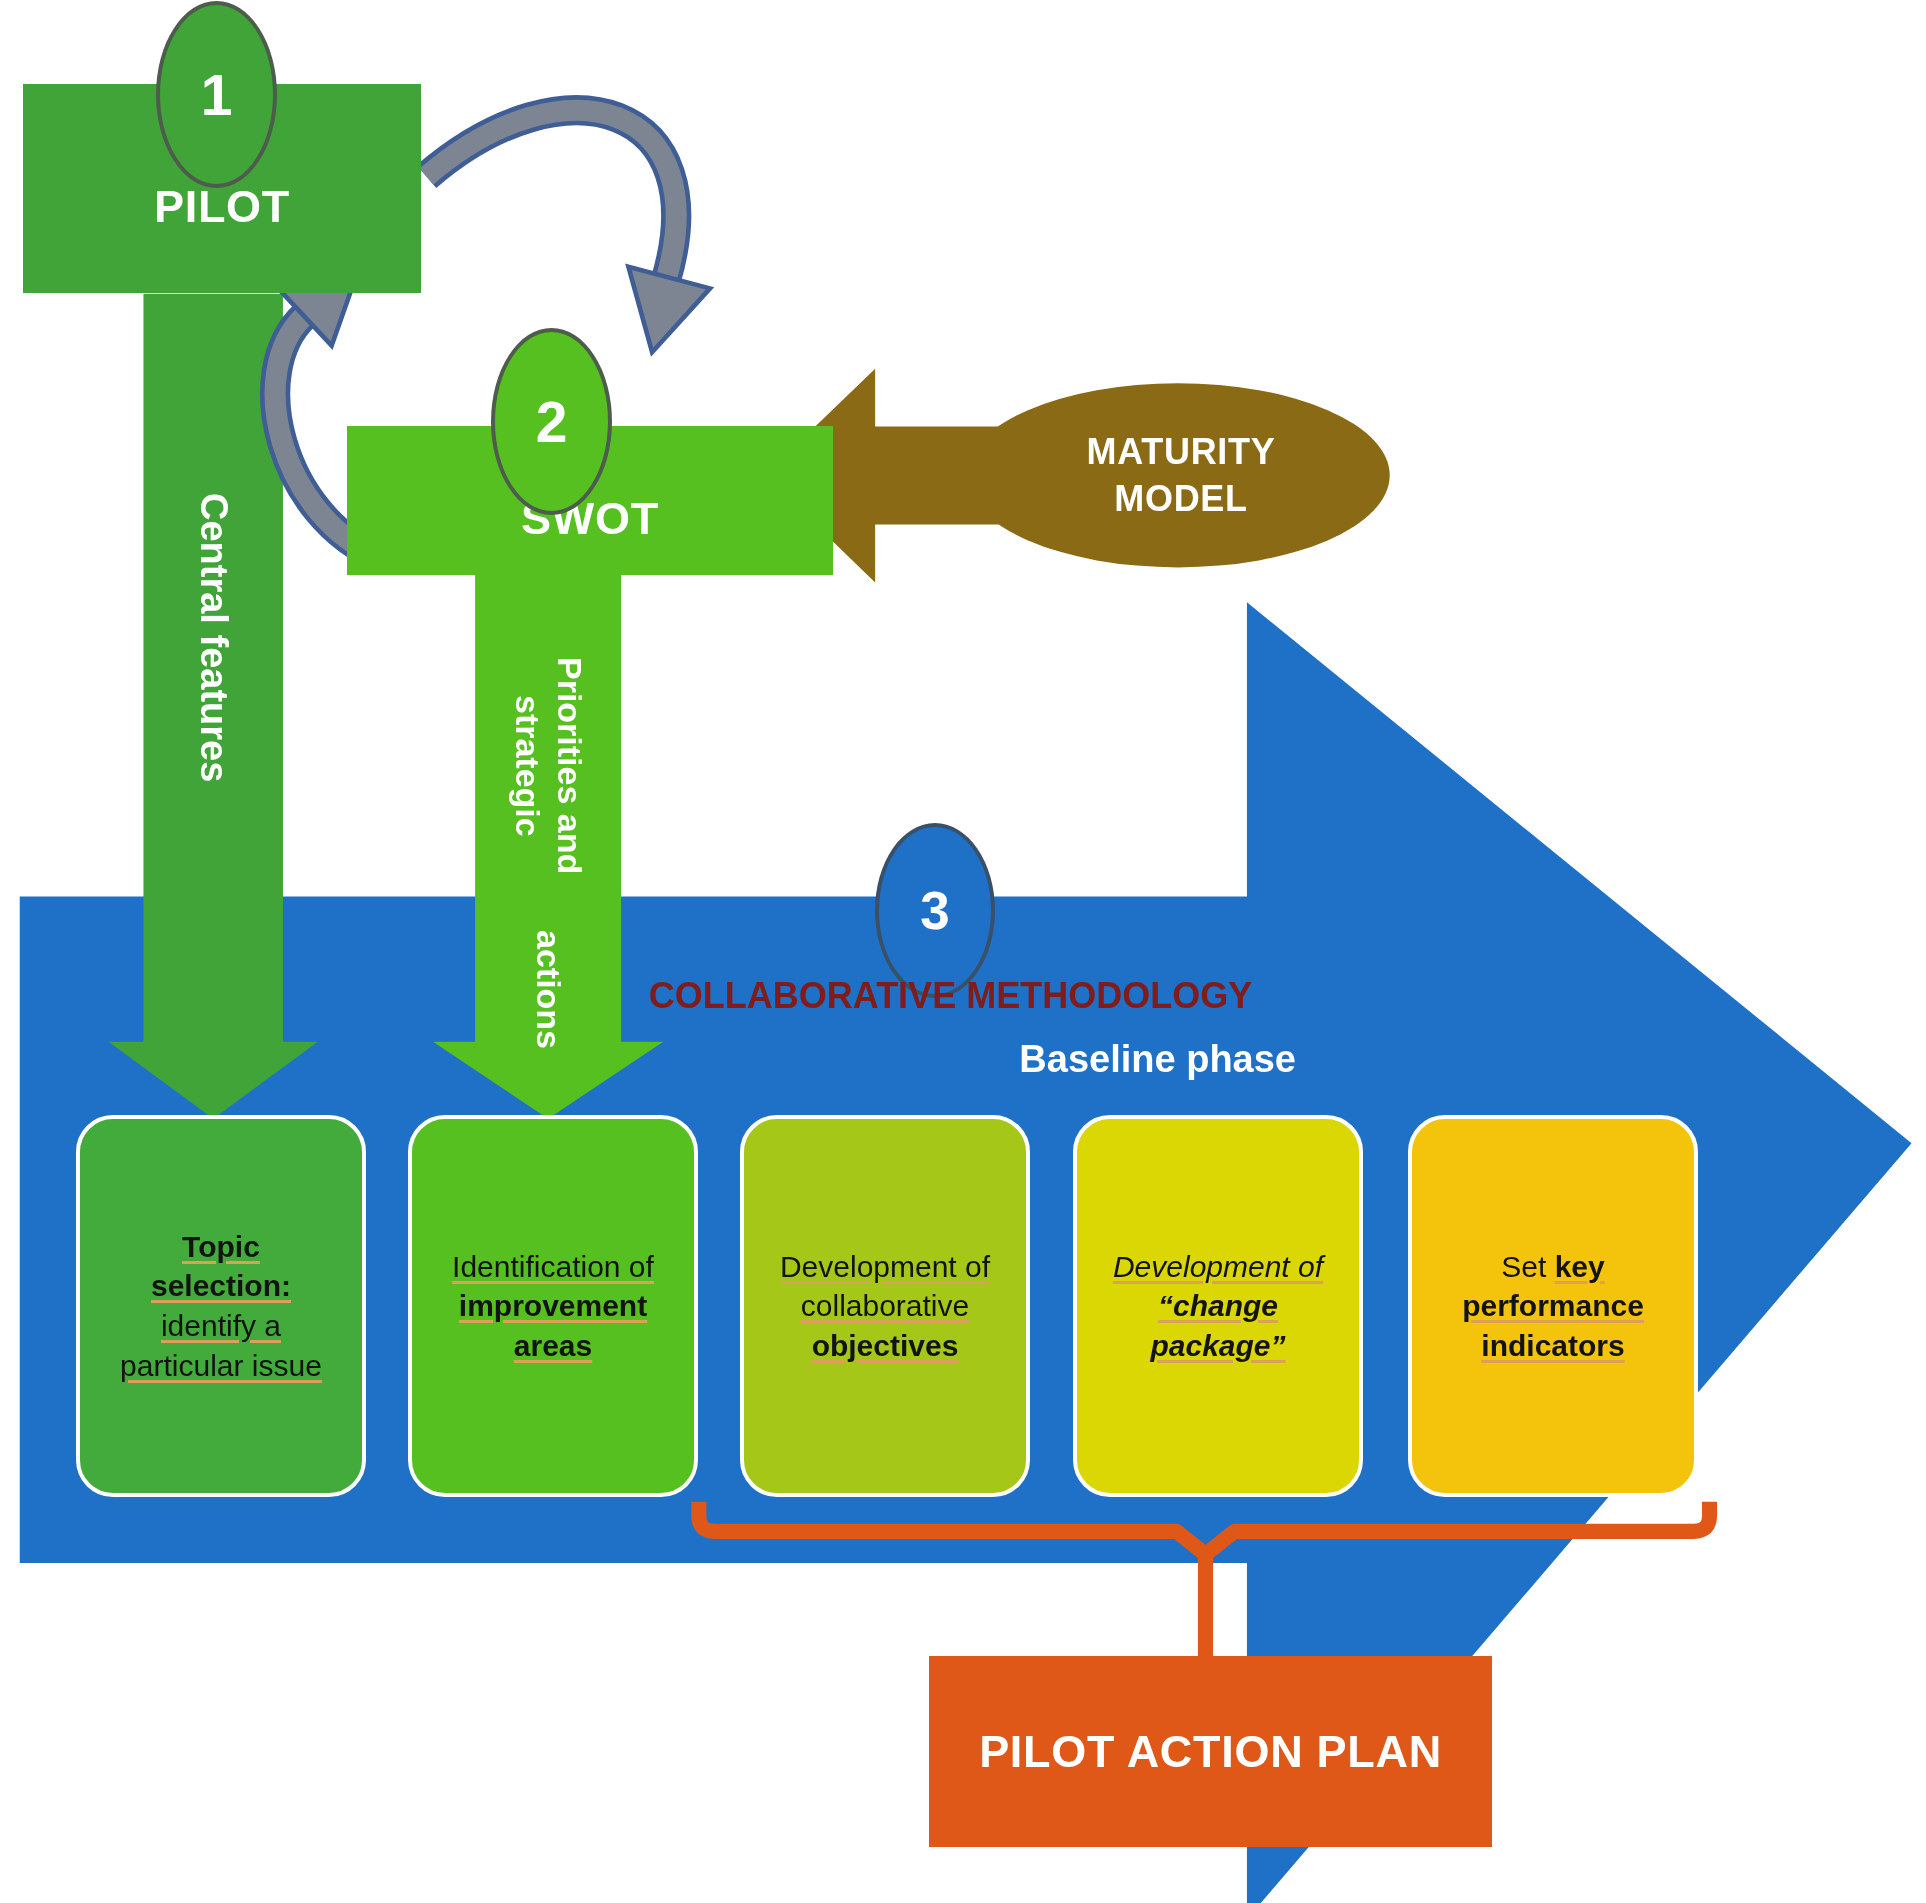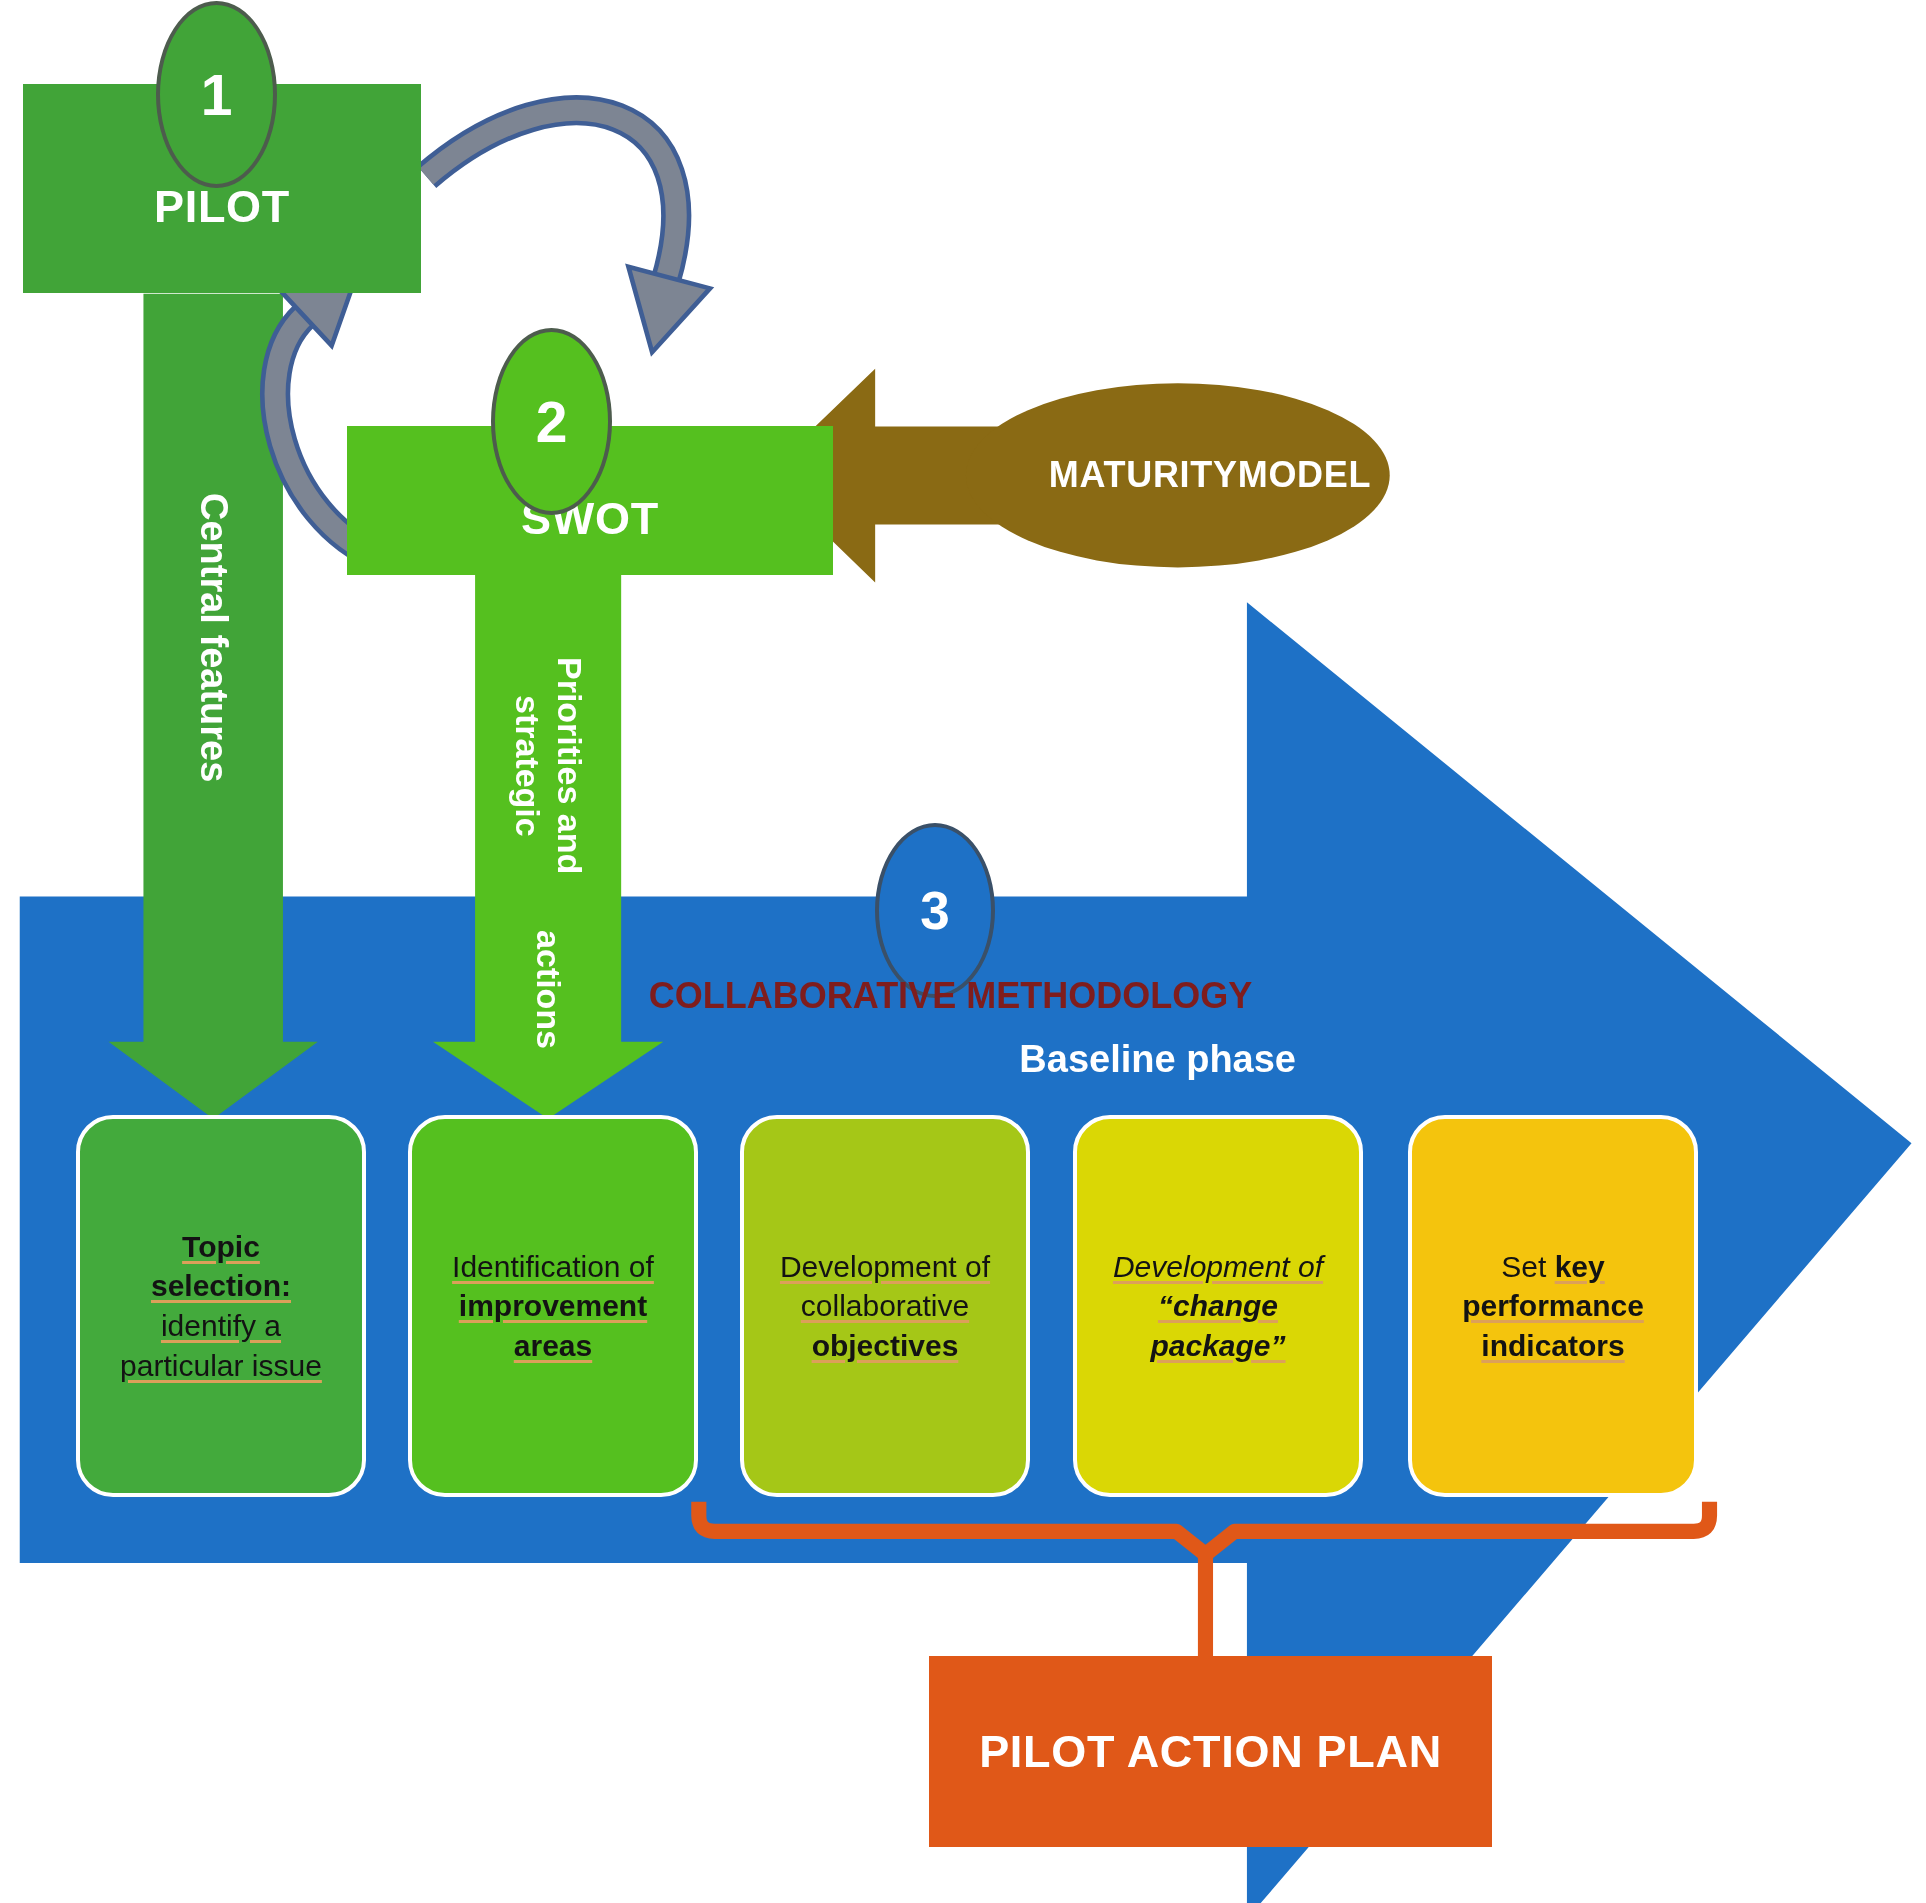--- a/index.html
+++ b/index.html
@@ -32,22 +32,22 @@
     writing-mode:vertical-rl;
     color:#ffffff;font-weight:bold;
     display:flex;align-items:center;justify-content:center;
     text-align:center;
   }
   .vlabel1{left:166px;top:378px;width:95px;height:520px;font-size:38px;}
   .vlabel2{left:471px;top:602px;width:155px;height:447px;font-size:34px;line-height:1.25;}
   .vlabel2 span{display:block;}
   
   .maturity{
-    left:996px;top:398px;width:428px;height:155px;
-    display:flex;flex-direction:row;align-items:center;justify-content:center;
+    left:967px;top:398px;width:428px;height:155px;
+    display:flex;flex-direction:column;align-items:center;justify-content:center;
     color:#ffffff;font-weight:bold;font-size:36px;line-height:1.3;letter-spacing:0.7px;
     text-align:center;
   }
   
   .collab-title{left:605px;top:975px;width:691px;text-align:center;color:#7f1d1d;font-weight:bold;font-size:36px;}
   .collab-sub{left:605px;top:1038px;width:691px;text-align:right;color:#ffffff;font-weight:bold;font-size:38px;}
   
   .pbox{
     width:290px;height:382px;top:1115px;
     border:4px solid #ffffff;border-radius:37px;

